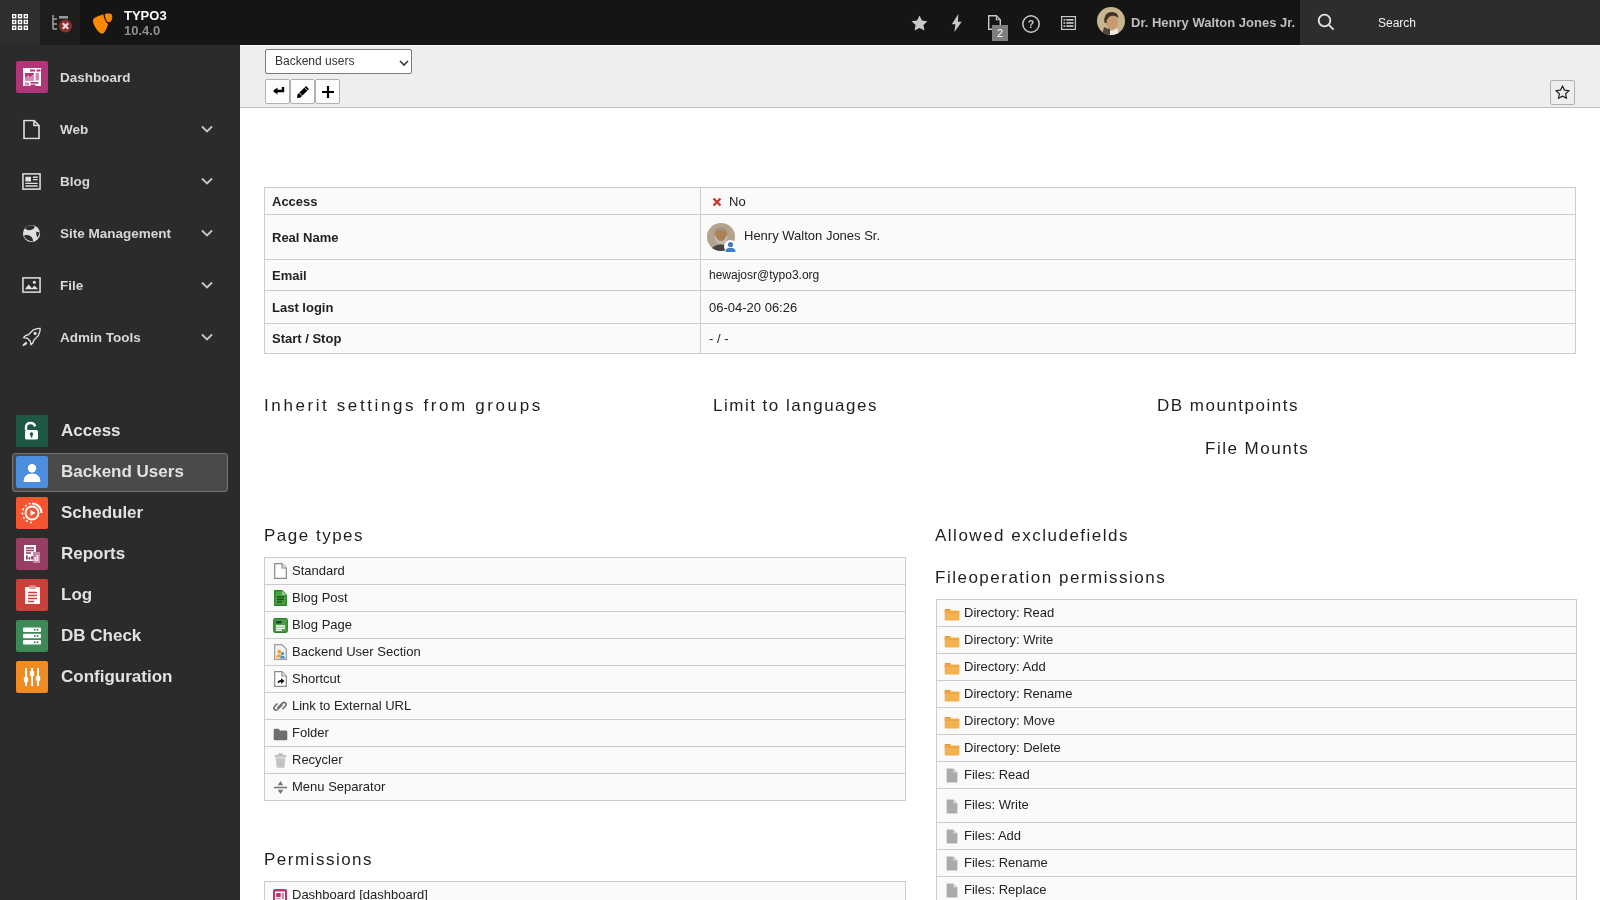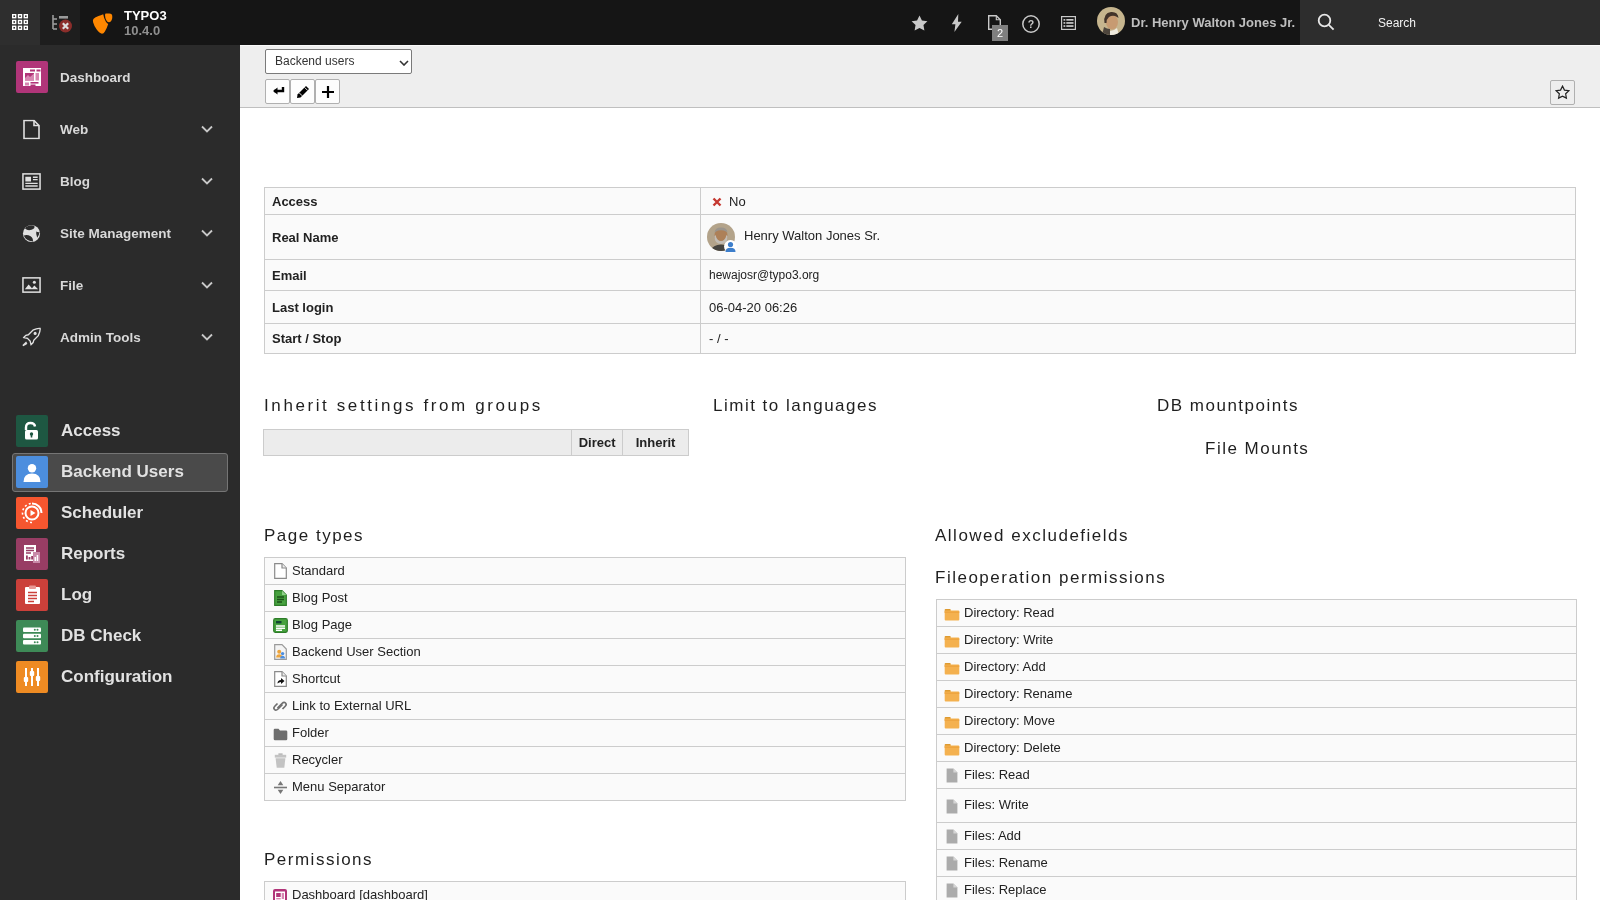--- a/index.html
+++ b/index.html
@@ -417,25 +417,20 @@
   </tbody>
     </table>
 
   <div class="hdg" style="left:24px; top:288px; letter-spacing:2.6px;">Inherit settings from groups</div>
   <div class="hdg" style="left:473px; top:288px;">Limit to languages</div>
   <div class="hdg" style="left:917px; top:288px;">DB mountpoints</div>
   <div class="hdg" style="left:917px; top:331px;margin-left:48px;">File Mounts</div>
 
   <table class="t" id="t2" style="left:23px; top:321px; width:426px;">
     <tbody>
-        <tr style="height:26px">
-          <th style="width:309px"></th>
-          <th style="width:51px;text-align:center;padding:0">Direct</th>
-          <th style="width:66px;text-align:center;padding:0">Inherit</th>
-        </tr>
   </tbody>
     </table>
 
   <div class="hdg" style="left:24px; top:418px;">Page types</div>
   <table class="t" id="t3" style="left:24px; top:449px; width:642px;">
     <tbody>
         <tr style="height:27px">
           <td><span class="rowic" id="pt-standard">
               <svg width="13" height="16" viewBox="0 0 13 16">
                 <path d="M0.7 0.7h7.3l4.3 4.3v10.3H0.7z" fill="#fff" stroke="#8a8a8a" stroke-width="1.2"></path>

